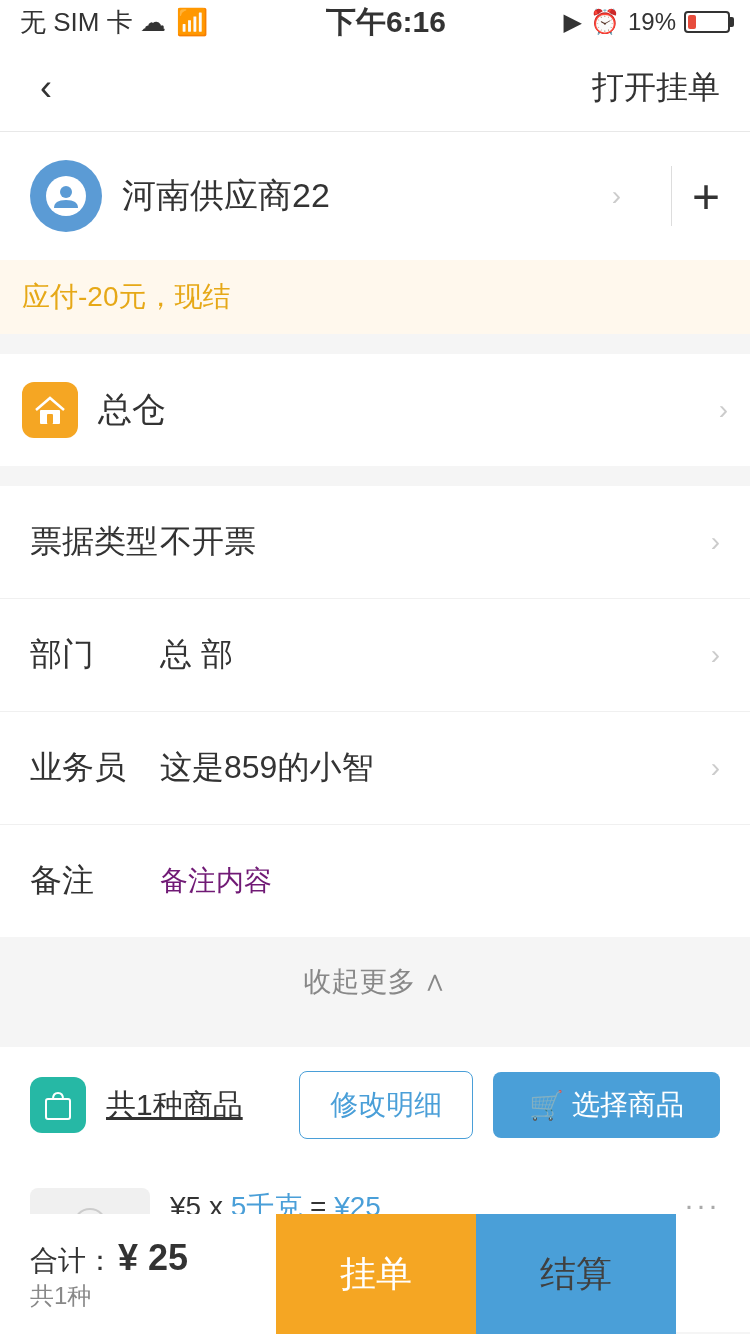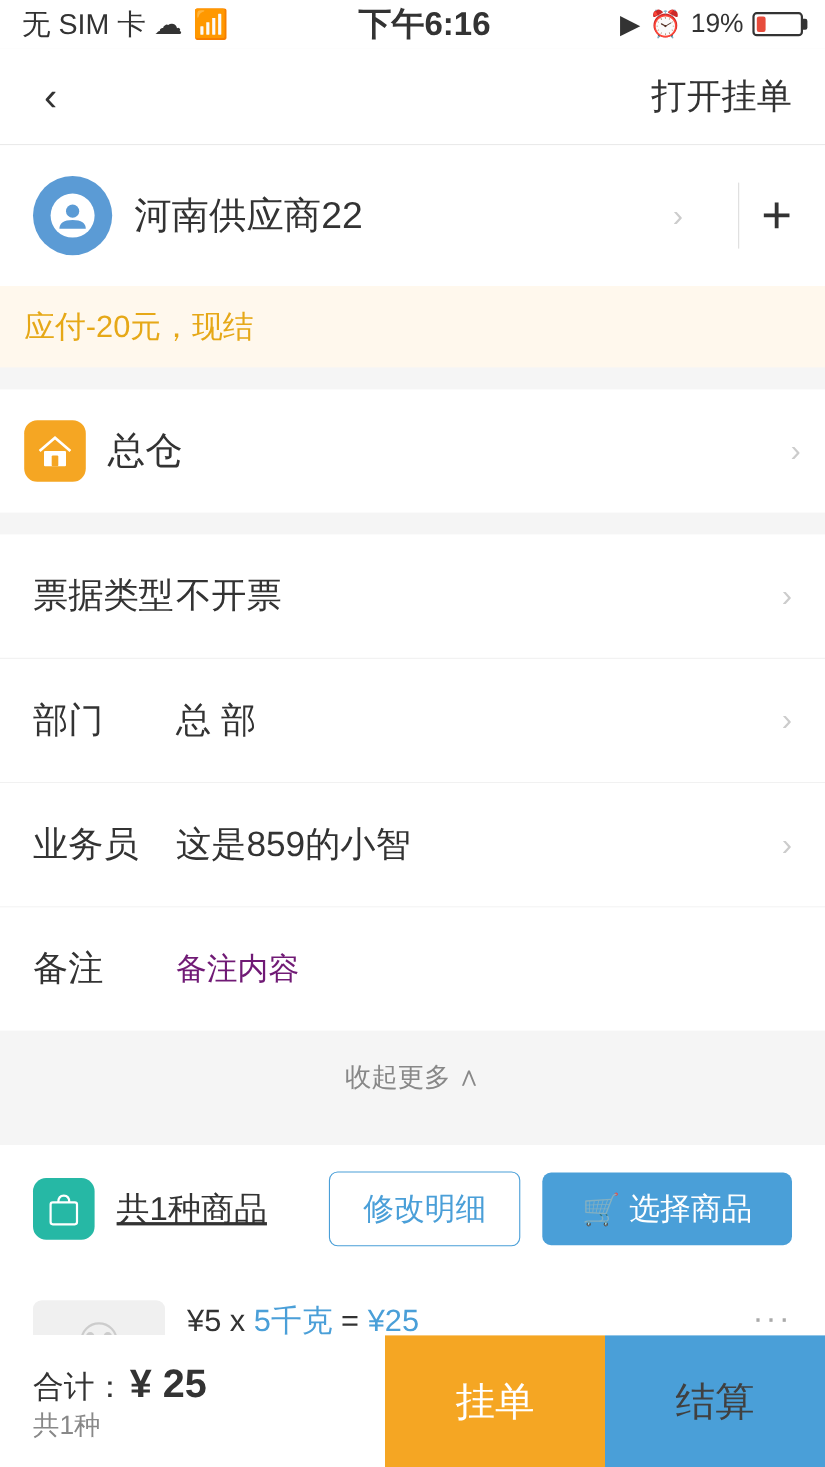--- a/index.html
+++ b/index.html
@@ -173,21 +173,21 @@
       font-size: 28px;
       color: #701a75;
     }
 
     
     .collapse-row {
       background: #f5f5f5;
       padding: 26px 30px;
       text-align: center;
       color: #888;
-      font-size: 24px;
+      font-size: 28px;
       margin-bottom: 20px;
     }
 
     
     .product-header {
       display: flex;
       align-items: center;
       padding: 24px 30px;
       background: #fff;
       gap: 20px;
@@ -271,21 +271,21 @@
       font-size: 30px;
       letter-spacing: 2px;
       cursor: pointer;
     }
 
     
     .footer {
       position: fixed;
       bottom: 0;
       left: 0;
-      width: 750px;
+      width: 676px;
       height: 120px;
       display: flex;
       background: #fff;
     }
     .footer-total {
       flex: 1;
       display: flex;
       flex-direction: column;
       justify-content: center;
       padding: 0 30px;

